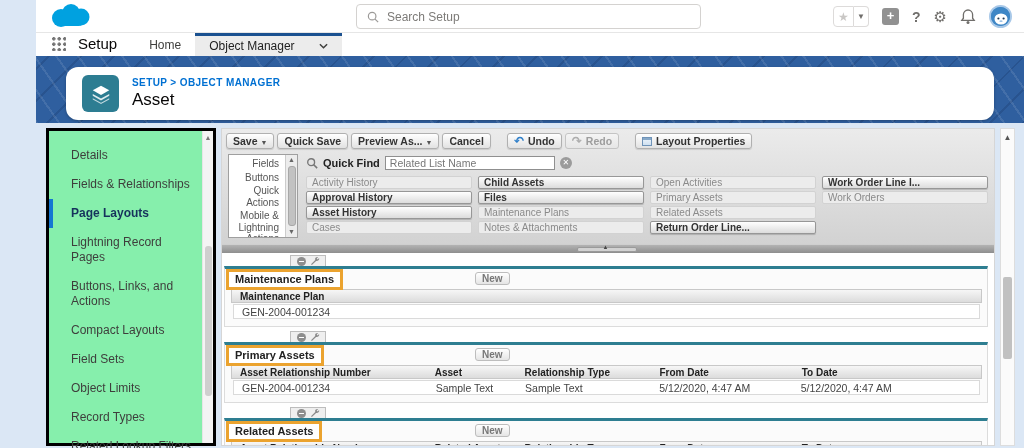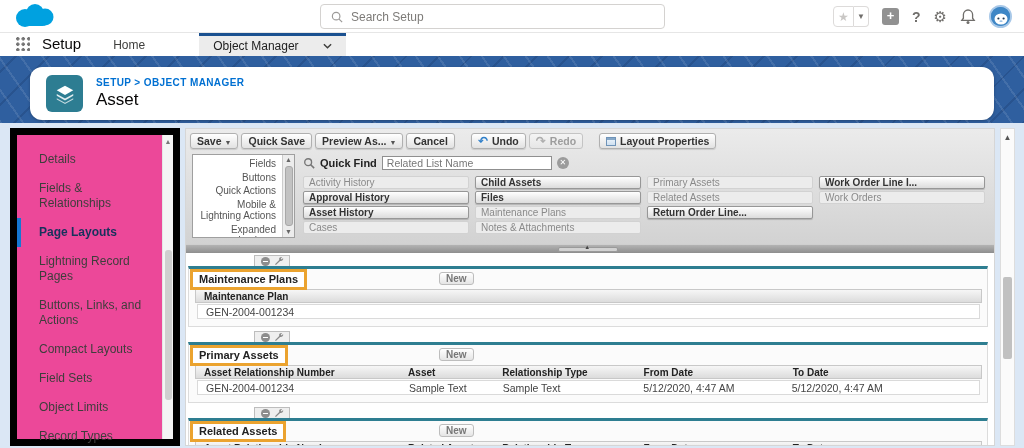--- a/index.html
+++ b/index.html
@@ -1,18 +1,18 @@
 <!DOCTYPE html>
 <html><head>
 <meta charset="utf-8">
 <style>
   *{margin:0;padding:0;box-sizing:border-box;}
   html,body{width:1024px;height:448px;overflow:hidden;}
   body{font-family:"Liberation Sans","DejaVu Sans",sans-serif;background:#dbe7f5;}
-  .app{position:relative;width:1024px;height:448px;overflow:hidden;background:#dbe7f5;}
+  .app{position:relative;width:1024px;height:448px;overflow:hidden;background:#dbe7f5;padding-left:36px;}
 
   
   .ghead{height:33px;background:#fff;border-bottom:1px solid #e6e6e6;position:relative;}
   .logo{position:absolute;left:12px;top:3px;}
   .search-wrap{position:absolute;left:320px;top:4px;width:345px;height:25px;border:1px solid #d4d2d0;
     border-radius:4px;background:#fff;display:flex;align-items:center;padding-left:10px;gap:8px;}
   .search-wrap input{border:none;outline:none;font-size:12px;color:#444;width:270px;background:transparent;}
   .search-wrap input::placeholder{color:#7d7b78;}
   .gicons{position:absolute;right:12px;top:4px;display:flex;align-items:center;gap:13px;height:25px;}
   .favgrp{display:flex;}
@@ -25,36 +25,36 @@
   .gear{color:#706e6b;font-size:15px;line-height:15px;}
   .avatar{width:23px;height:23px;border-radius:50%;overflow:hidden;border:2px solid #a8c8e8;background:#3f87c6;}
 
   
   .nav{height:23px;background:#fff;display:flex;align-items:stretch;position:relative;}
   .nav:after{content:"";position:absolute;left:0;right:0;bottom:-2px;height:2px;background:#1577d2;}
   .waffle{width:14px;height:14px;margin:4px 10px 0 16px;
     background:radial-gradient(circle,#747474 1.6px,transparent 1.8px) -1px -1px/5.5px 5.5px;}
   .applabel{font-size:15px;color:#080707;margin:2px 18px 0 2px;}
   .tab{font-size:12px;color:#3e3e3c;display:flex;align-items:center;padding:0 14px;cursor:pointer;}
-  .tab.active{background:#ececec;border-top:3px solid #1b5190;color:#222;gap:24px;margin-left:40px;}
+  .tab.active{background:#ececec;border-top:3px solid #1b5190;color:#222;gap:24px;}
   .chev{width:9px;height:6px;}
 
   
   .banner{height:67px;background:#2f5f9f;position:relative;
     background-image:repeating-linear-gradient(55deg,rgba(255,255,255,.10) 0 2px,transparent 2px 18px),
                      repeating-linear-gradient(-45deg,rgba(10,30,70,.18) 0 2px,transparent 2px 23px);}
   .bcard{position:absolute;left:30px;right:30px;top:11px;height:53px;background:#fff;border-radius:12px;
     box-shadow:0 1px 3px rgba(0,0,0,.25);display:flex;align-items:center;padding-left:16px;gap:13px;}
   .obicon{width:37px;height:37px;border-radius:6px;background:#2d7d92;display:flex;align-items:center;justify-content:center;}
   .crumb{font-size:10px;font-weight:bold;color:#0070d2;letter-spacing:.4px;}
   .ptitle{font-size:17px;color:#080707;margin-top:2px;}
 
   
   .bodyrow{display:flex;height:323px;padding:5px 9px 0 10px;gap:5px;}
-  .sidebar{width:170px;background:#ec4899;border:7px solid #000000;position:relative;padding:10px 10px 0 0;}
+  .sidebar{width:170px;background:#86efac;border:3px solid #000000;position:relative;padding:10px 10px 0 0;}
   .side-list{padding-left:0;}
   .side-item{font-size:12px;color:#3e3e3c;padding:7px 6px 7px 22px;line-height:1.25;cursor:pointer;}
   .side-item.sel{font-weight:bold;color:#16325c;border-left:4px solid #1577d2;padding-left:18px;}
   .side-scroll{position:absolute;right:0;top:0;bottom:0;width:11px;background:#f4f4f4;border-left:1px solid #e6e6e6;}
   .side-scroll .arr{display:block;text-align:center;font-size:7px;color:#777;padding-top:3px;}
   .side-scroll .thumb{position:absolute;left:2px;top:115px;width:7px;height:150px;background:#cfcfcf;border-radius:3px;}
 
   
   .canvas{flex:1;background:#fff;border:1px solid #d6d6d6;display:flex;flex-direction:column;overflow:hidden;}
   .chrome{background:linear-gradient(#ebebeb,#d2d2d2);padding:3px 4px 0 4px;}
@@ -269,20 +269,21 @@
                   <div class="pitem raised">Asset History</div>
                   <div class="pitem flat">Cases</div>
                 </div>
                 <div class="icol">
                   <div class="pitem raised">Child Assets</div>
                   <div class="pitem raised">Files</div>
                   <div class="pitem flat">Maintenance Plans</div>
                   <div class="pitem flat">Notes &amp; Attachments</div>
                 </div>
                 <div class="icol">
+                  <div class="pitem flat">Open Activities</div>
                   <div class="pitem flat">Primary Assets</div>
                   <div class="pitem flat">Related Assets</div>
                   <div class="pitem raised">Return Order Line...</div>
                 </div>
                 <div class="icol">
                   <div class="pitem raised">Work Order Line I...</div>
                   <div class="pitem flat">Work Orders</div>
                 </div>
               </div>
           </div>

